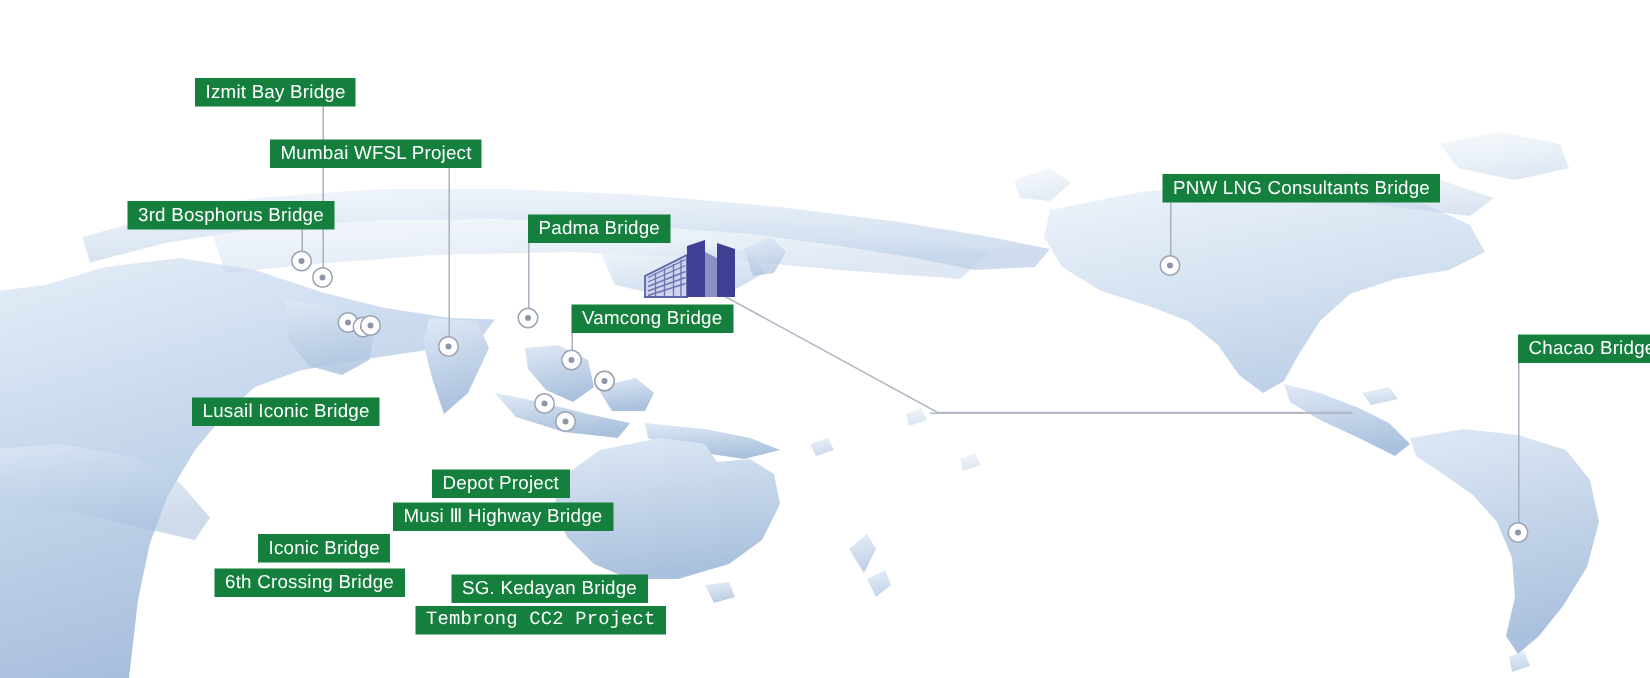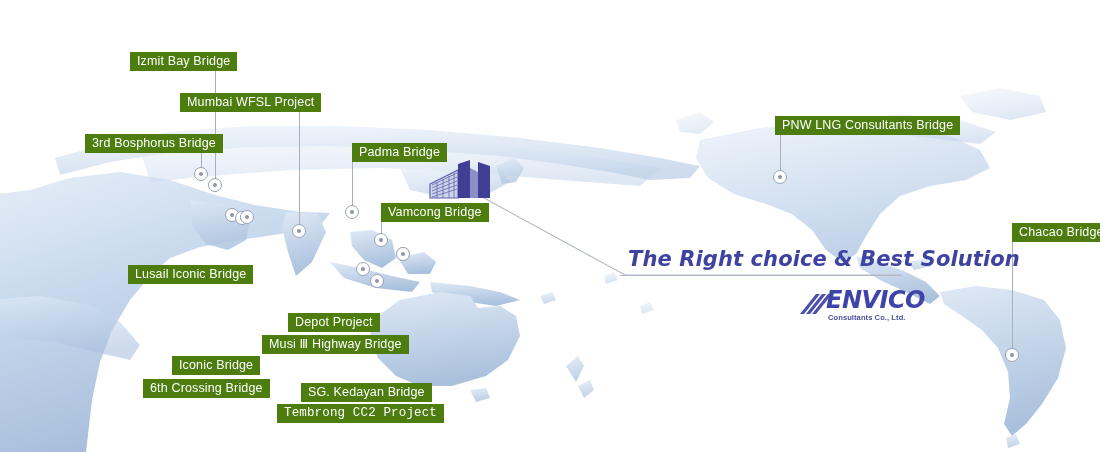--- a/index.html
+++ b/index.html
@@ -21,21 +21,21 @@
   .marker::after{
     content:"";position:absolute;left:50%;top:50%;
     width:4px;height:4px;margin-left:-2px;margin-top:-2px;
     border-radius:50%;background:#8d96a8;
   }
   .leader{
     position:absolute;width:1px;background:#a9b0bd;
   }
   .plabel{
     position:absolute;
-    background:#4d7c0f;
+    background:#15803d;
     color:#ffffff;
     font-size:12.5px;
     line-height:19px;
     height:19px;
     padding:0 7px;
     white-space:nowrap;
     letter-spacing:.15px;
     box-sizing:border-box;
   }
   
@@ -247,28 +247,16 @@
       <div class="marker" style="left: 403px; top: 254px;"></div>
       <div class="plabel" style="left: 277px; top: 404px; font-family: Liberation Mono, monospace;">Tembrong CC2 Project</div>
       <div class="leader" style="left: 780px; top: 135px; height: 42px;"></div>
       <div class="marker" style="left: 780px; top: 177px;"></div>
       <div class="plabel" style="left: 775px; top: 116px;">PNW LNG Consultants Bridge</div>
       <div class="leader" style="left: 1012px; top: 242px; height: 113px;"></div>
       <div class="marker" style="left: 1012px; top: 355px;"></div>
       <div class="plabel" style="left: 1012px; top: 223px;">Chacao Bridge</div>
     </div>
 
-  <div id="tagline" style="left:628px;top:247px;">The Right choice &amp; Best Solution</div>
   <div id="taglinerule" style="left:620px;top:275px;width:282px;"></div>
 
-  <div id="logo" style="left:800px;top:288px;">
-    <svg class="lg-swoosh" width="34" height="26" viewBox="0 0 34 26">
-      <g fill="#4a50ab">
-        <polygon points="0,24 16,4 20,4 4,24"></polygon>
-        <polygon points="6,24 22,4 26,4 10,24"></polygon>
-        <polygon points="12,24 28,4 32,4 16,24"></polygon>
-      </g>
-    </svg>
-    <div class="lg-name">ENVICO</div>
-    <div class="lg-sub">Consultants Co., Ltd.</div>
-  </div>
 
 </div>
 
 </body></html>

